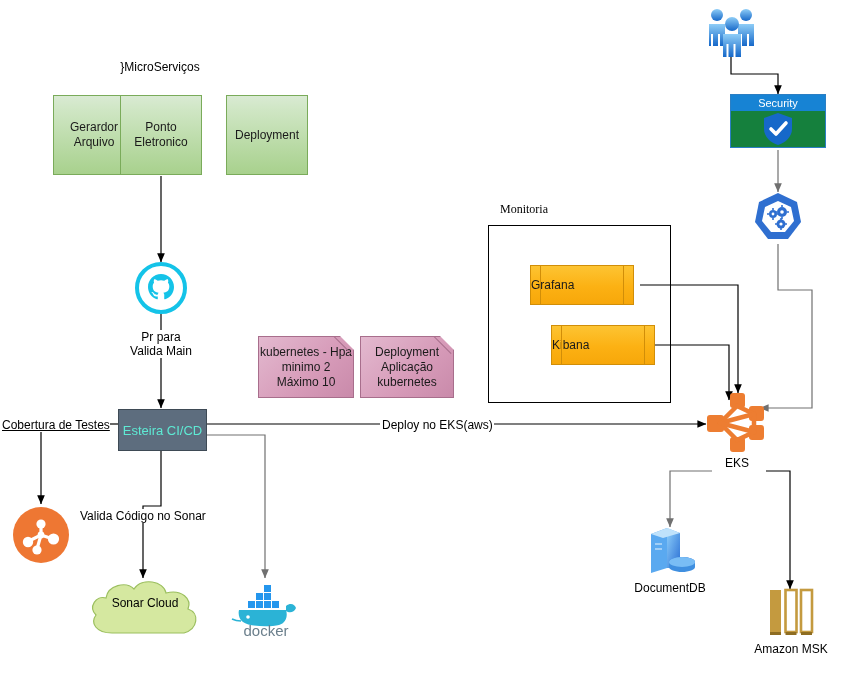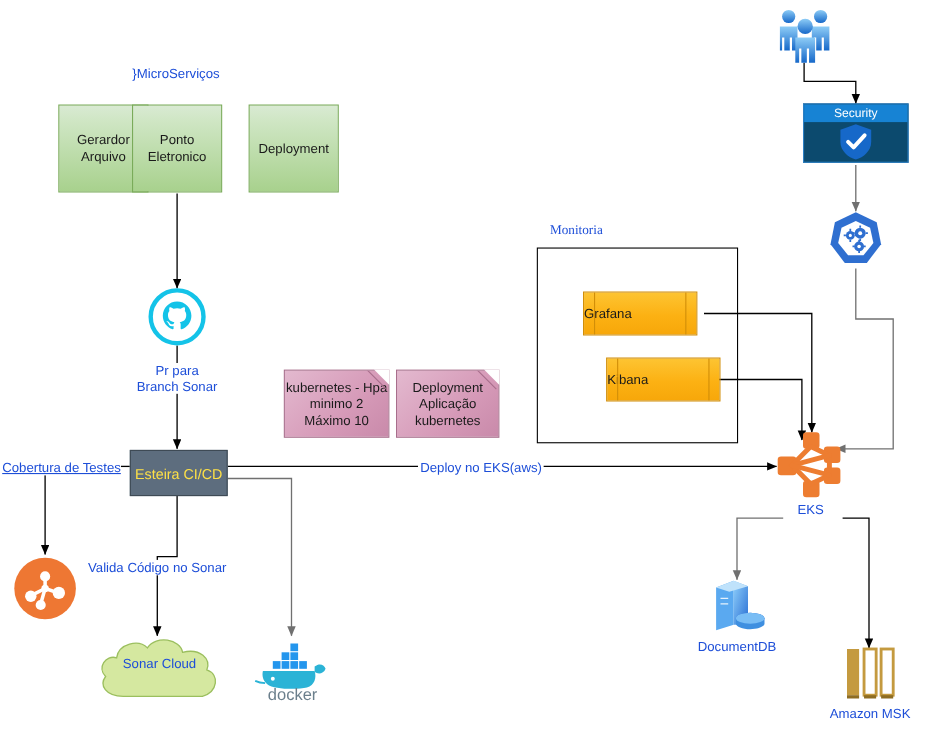--- a/index.html
+++ b/index.html
@@ -16,21 +16,21 @@
     height: 676px;
     background: #ffffff;
     overflow: hidden;
   }
   .abs { position: absolute; }
 
   
   .lbl {
     position: absolute;
     font-size: 12px;
-    color: #1d4ed8;
+    color: #000000;
     line-height: 14px;
     white-space: pre;
     text-align: center;
     font-family: "Liberation Sans", sans-serif;
   }
   .lbl-left { text-align: left; }
 
   
   .ms-box {
     position: absolute;
@@ -85,21 +85,21 @@
     background: #a86e8c;
     transform: rotate(45deg);
     top: 7px; left: -4px;
   }
 
   
   .cicd {
     position: absolute;
     background: #5d6d7e;
     border: 1px solid #3e4a55;
-    color: #fde047;
+    color: #5eead4;
     display: flex;
     align-items: center;
     justify-content: center;
     font-size: 13px;
     box-sizing: border-box;
   }
 
   
   .mon-box {
     position: absolute;
@@ -125,21 +125,21 @@
     background: #d18e08;
   }
   .mod-box:before { left: 9px; }
   .mod-box:after  { right: 9px; }
 
   
   .sec-box {
     position: absolute;
     border: 1px solid #2b7fc4;
     box-sizing: border-box;
-    background: #0c4a6e;
+    background: #15803d;
   }
   .sec-head {
     height: 16px;
     background: #1783d4;
     color: #ffffff;
     font-size: 11px;
     display: flex;
     align-items: center;
     justify-content: center;
   }
@@ -214,21 +214,21 @@
 
 
   <div class="abs" style="left:135px;top:262px;">
     <svg width="52" height="52" viewBox="0 0 52 52">
       <circle cx="26" cy="26" r="24" fill="#ffffff" stroke="#14c3e8" stroke-width="4"></circle>
       <path d="M26 12c-7.2 0-13 5.8-13 13 0 5.7 3.7 10.6 8.9 12.3 .65 .12 .89-.28 .89-.63 0-.31-.01-1.13-.02-2.22-3.62 .79-4.38-1.74-4.38-1.74-.59-1.5-1.44-1.9-1.44-1.9-1.18-.81 .09-.79 .09-.79 1.3 .09 1.99 1.34 1.99 1.34 1.16 1.99 3.04 1.41 3.78 1.08 .12-.84 .45-1.41 .82-1.74-2.89-.33-5.93-1.45-5.93-6.43 0-1.42 .51-2.58 1.34-3.49-.13-.33-.58-1.66 .13-3.46 0 0 1.09-.35 3.58 1.33a12.4 12.4 0 0 1 6.52 0c2.49-1.68 3.58-1.33 3.58-1.33 .71 1.8 .26 3.13 .13 3.46 .83 .91 1.34 2.07 1.34 3.49 0 4.99-3.05 6.09-5.95 6.42 .47 .4 .88 1.2 .88 2.42 0 1.75-.02 3.16-.02 3.59 0 .35 .23 .76 .9 .63C35.3 35.6 39 30.7 39 25c0-7.2-5.8-13-13-13z" fill="#14c3e8"></path>
     </svg>
   </div>
 
   <div class="lbl" style="left:106px;top:330px;width:110px;background:#fff;">Pr para
-Branch Sonar</div>
+Valida Main</div>
 
   <div class="note" style="left:258px;top:336px;width:96px;height:62px;">
     <span>kubernetes -
 Hpa minimo 2
 Máximo 10</span>
     <span class="fold"></span>
     <span class="fold-edge"></span>
   </div>
   <div class="note" style="left:360px;top:336px;width:94px;height:62px;">
     <span>Deployment

